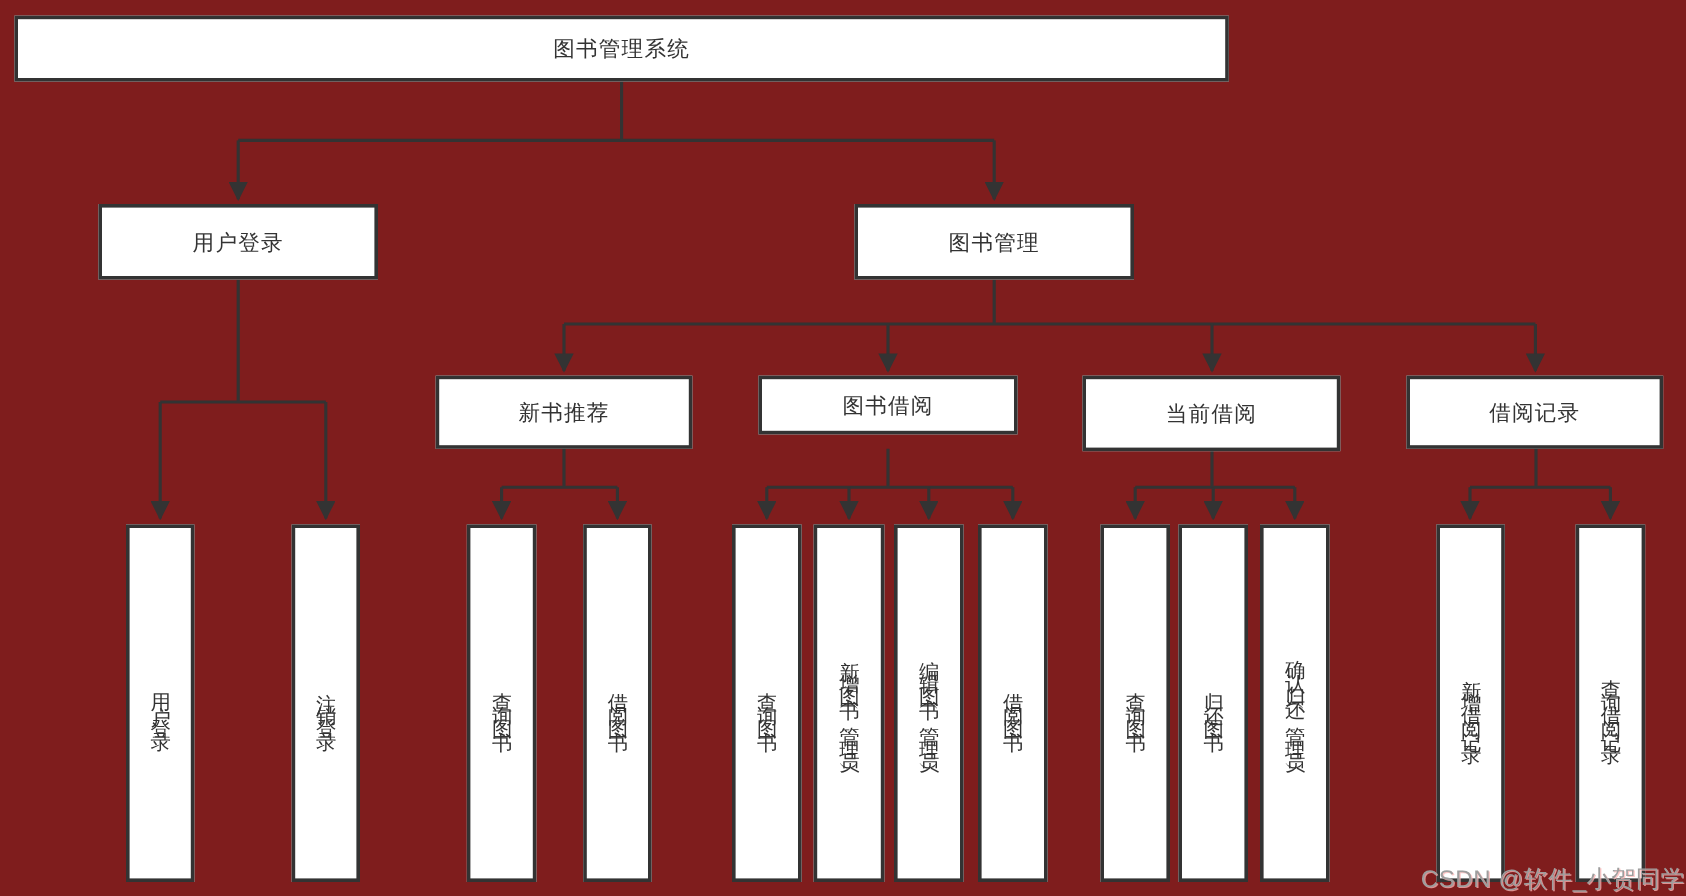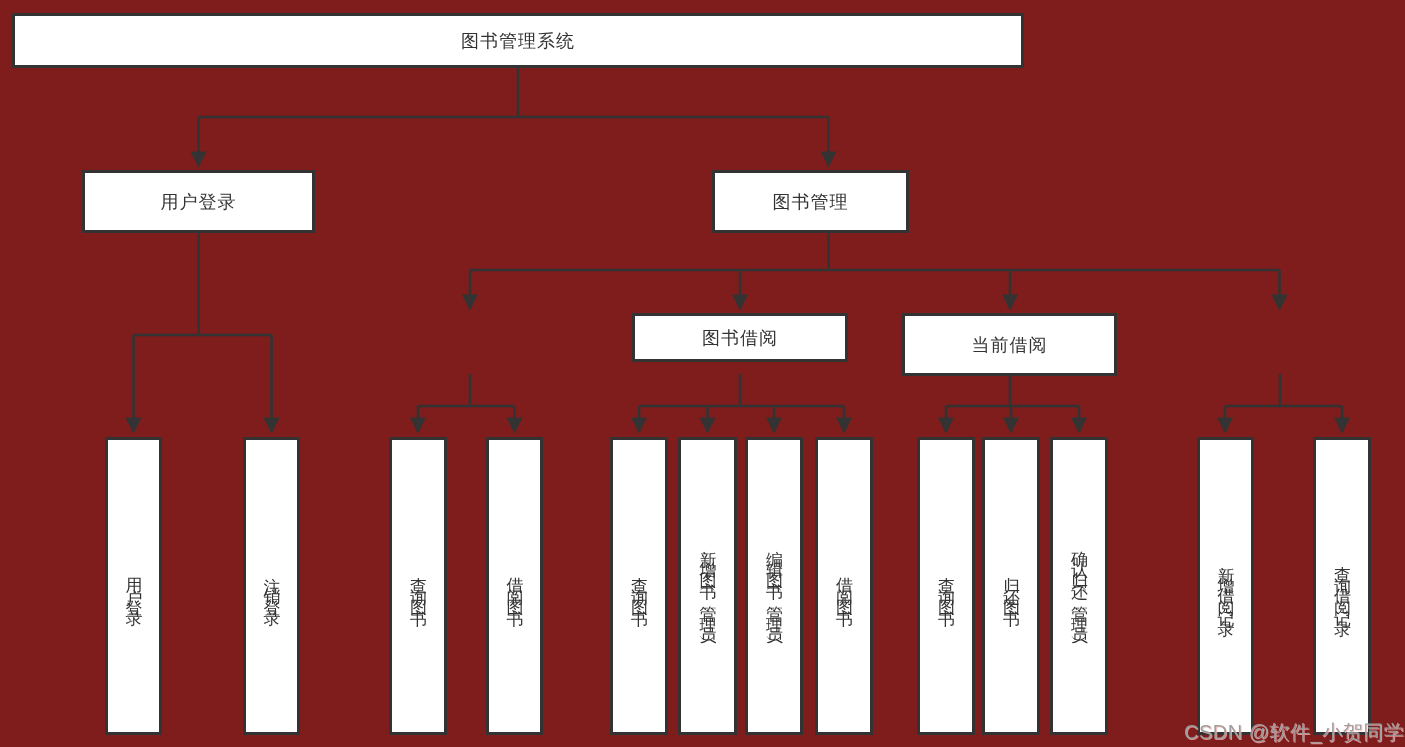--- a/index.html
+++ b/index.html
@@ -114,29 +114,35 @@
     <path class="line" marker-end="url(#arrow)" d="M1342 406 V432"></path>
   </svg>
 
   <div class="node" style="left:12px; top:13px; width:1012px; height:55px">
     <span class="hlabel">图书管理系统</span>
   </div>
 
   <div class="node" style="left:82px; top:170px; width:233px; height:63px">
     <span class="hlabel">用户登录</span>
   </div>
-  <div class="node" style="left:712px; top:170px; width:197px; height:63px">
+  <div class="node" style="left:712px; top:170px; width:233px; height:63px">
     <span class="hlabel">图书管理</span>
   </div>
 
+  <div class="node" style="left:363px; top:313px; width:214px; height:61px">
+    <span class="hlabel">新书推荐</span>
+  </div>
   <div class="node" style="left:632px; top:313px; width:216px; height:49px">
     <span class="hlabel">图书借阅</span>
   </div>
   <div class="node" style="left:902px; top:313px; width:215px; height:63px">
     <span class="hlabel">当前借阅</span>
+  </div>
+  <div class="node" style="left:1172px; top:313px; width:214px; height:61px">
+    <span class="hlabel">借阅记录</span>
   </div>
 
   <div class="node vbox" style="left:105px; width:57px">
     <span class="vlabel">用户登录</span>
   </div>
   <div class="node vbox" style="left:243px; width:57px">
     <span class="vlabel">注销登录</span>
   </div>
 
   <div class="node vbox" style="left:389px; width:58px">

